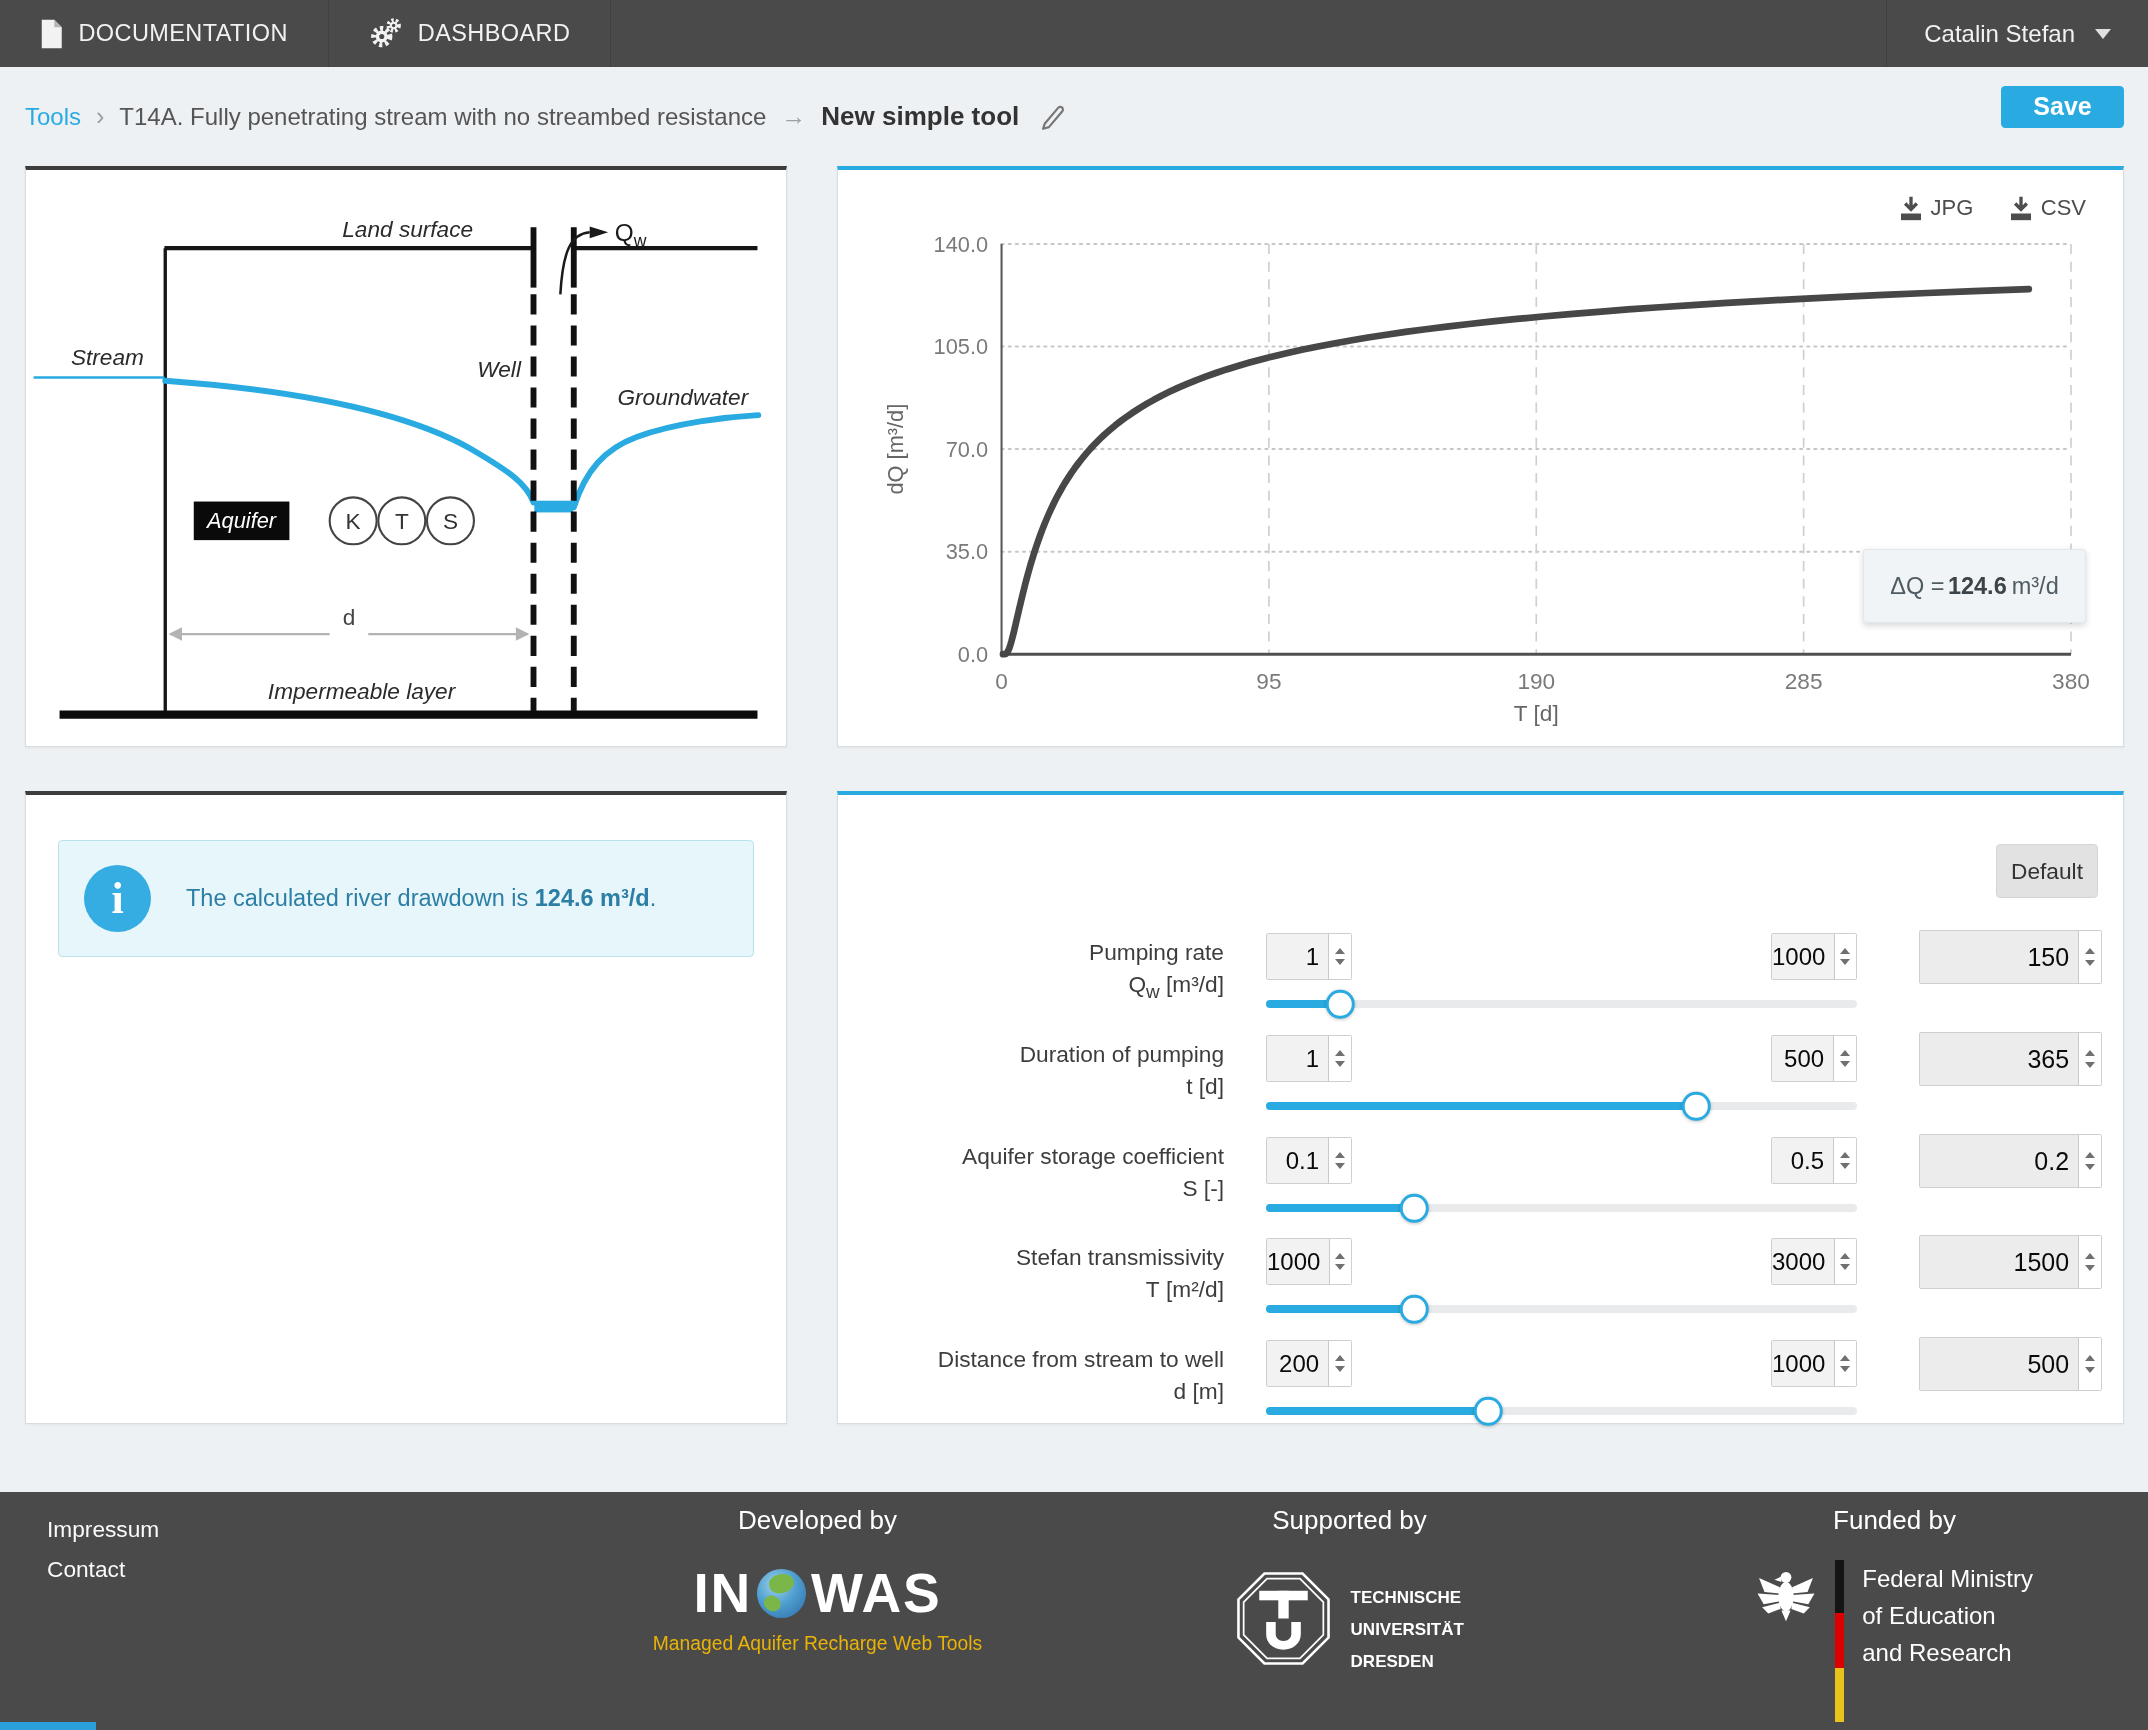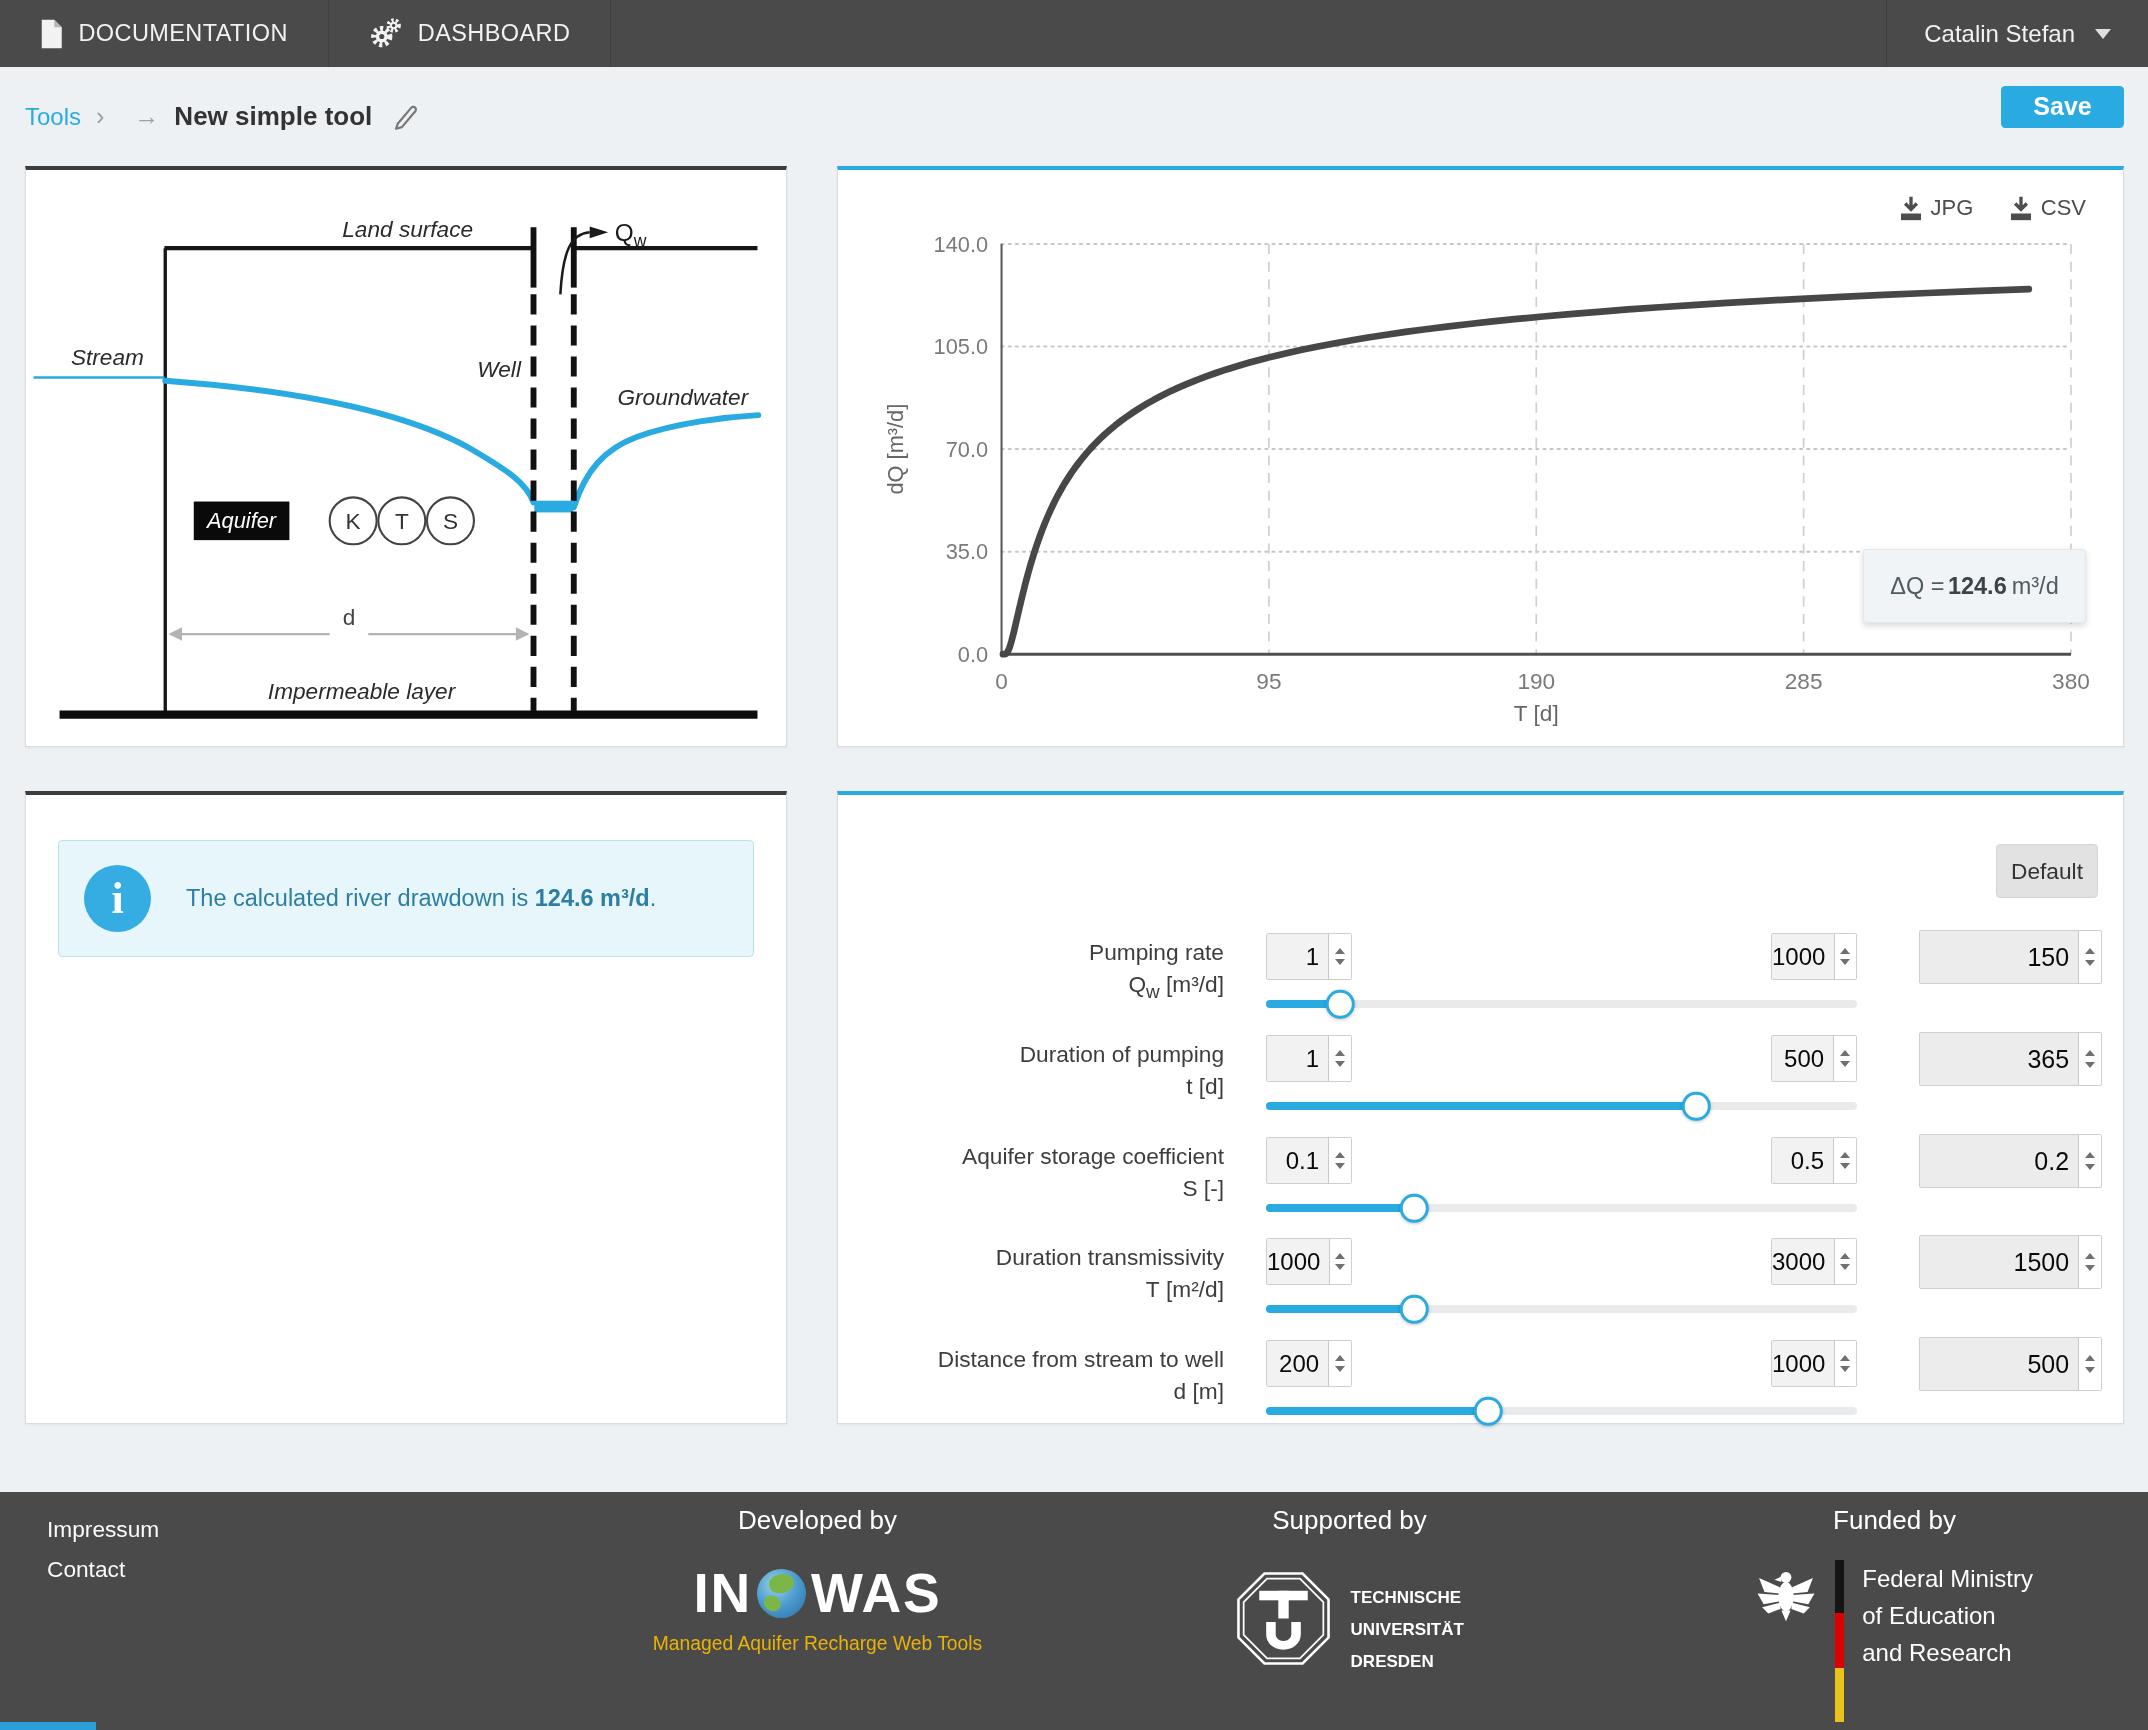--- a/index.html
+++ b/index.html
@@ -110,20 +110,21 @@
     <div class="nav-user">
       <span>Catalin Stefan</span>
       <span class="caret-down"></span>
     </div>
   </div>
 
   <div class="topbar">
     <div class="crumbs">
       <span class="crumb-root">Tools</span>
       <span class="crumb-sep">›</span>
+      <span class="crumb-tool">T14A. Fully penetrating stream with no streambed resistance</span>
       <span class="crumb-sep">→</span>
       <span class="crumb-current">New simple tool</span>
       <svg class="pencil" width="28.5" height="28.5" viewBox="0 0 34 34">
         <path d="M8,26 L24,7 a3,3 0 0 1 5,4 L13,30 L6,32 z" fill="none" stroke="#777" stroke-width="2.6" stroke-linejoin="round"></path>
       </svg>
     </div>
     <div class="save-btn">
       <span>Save</span>
     </div>
   </div>
@@ -332,21 +333,21 @@
             </span>
       </div>
       <div class="slider">
         <div class="sl-track"></div>
         <div class="sl-fill" style="width: 148px;"></div>
         <div class="sl-handle" style="left: 148px;"></div>
       </div>
         </div>
         <div class="param-row" style="top: 443px;">
       <div class="p-label">
-        <div class="p-name">Duration transmissivity</div>
+        <div class="p-name">Stefan transmissivity</div>
         <div class="p-sym"><span class="sym-main">T</span><sub class="sym-sub"></sub> <span class="sym-unit">[m²/d]</span></div>
       </div>
       <div class="num-box bmin">
         <span class="num">1000</span>
         <span class="stepper">
               <i class="st-up"></i>
               <i class="st-dn"></i>
             </span>
       </div>
       <div class="num-box bmax">

